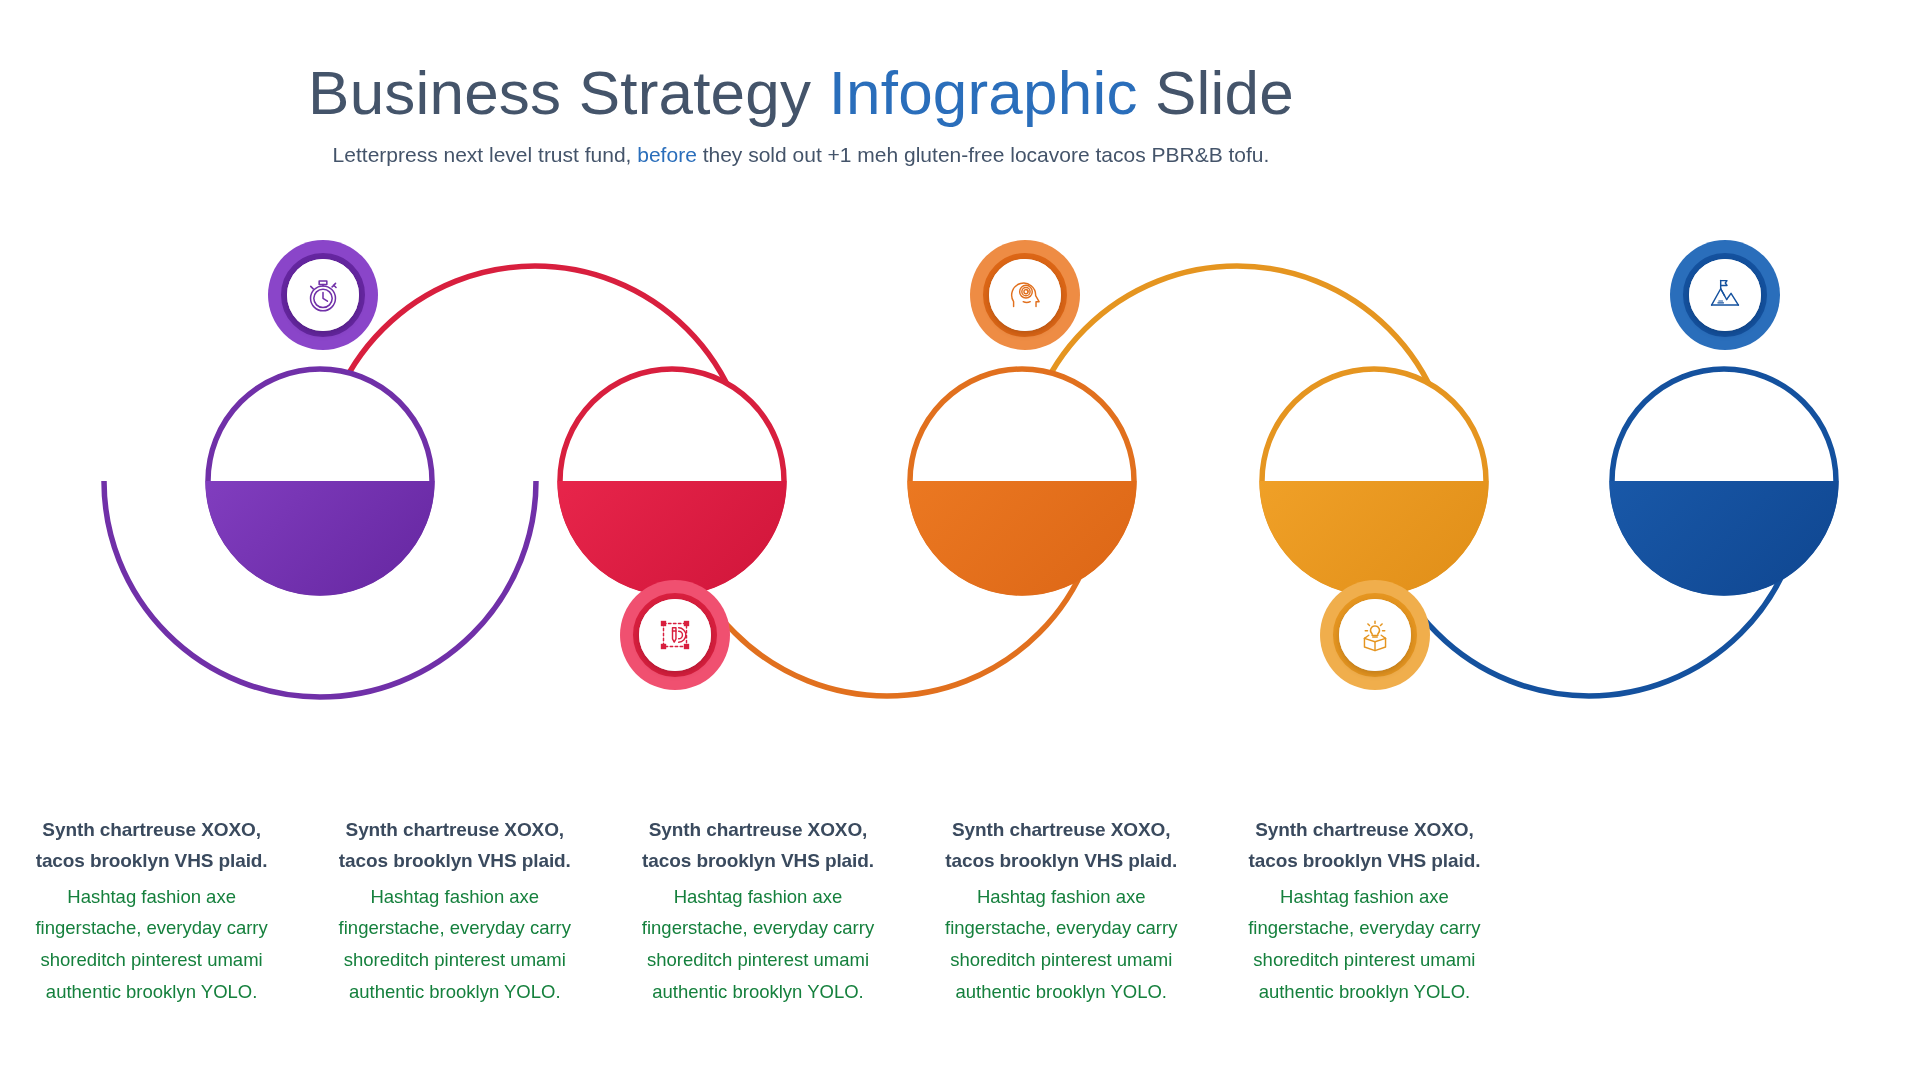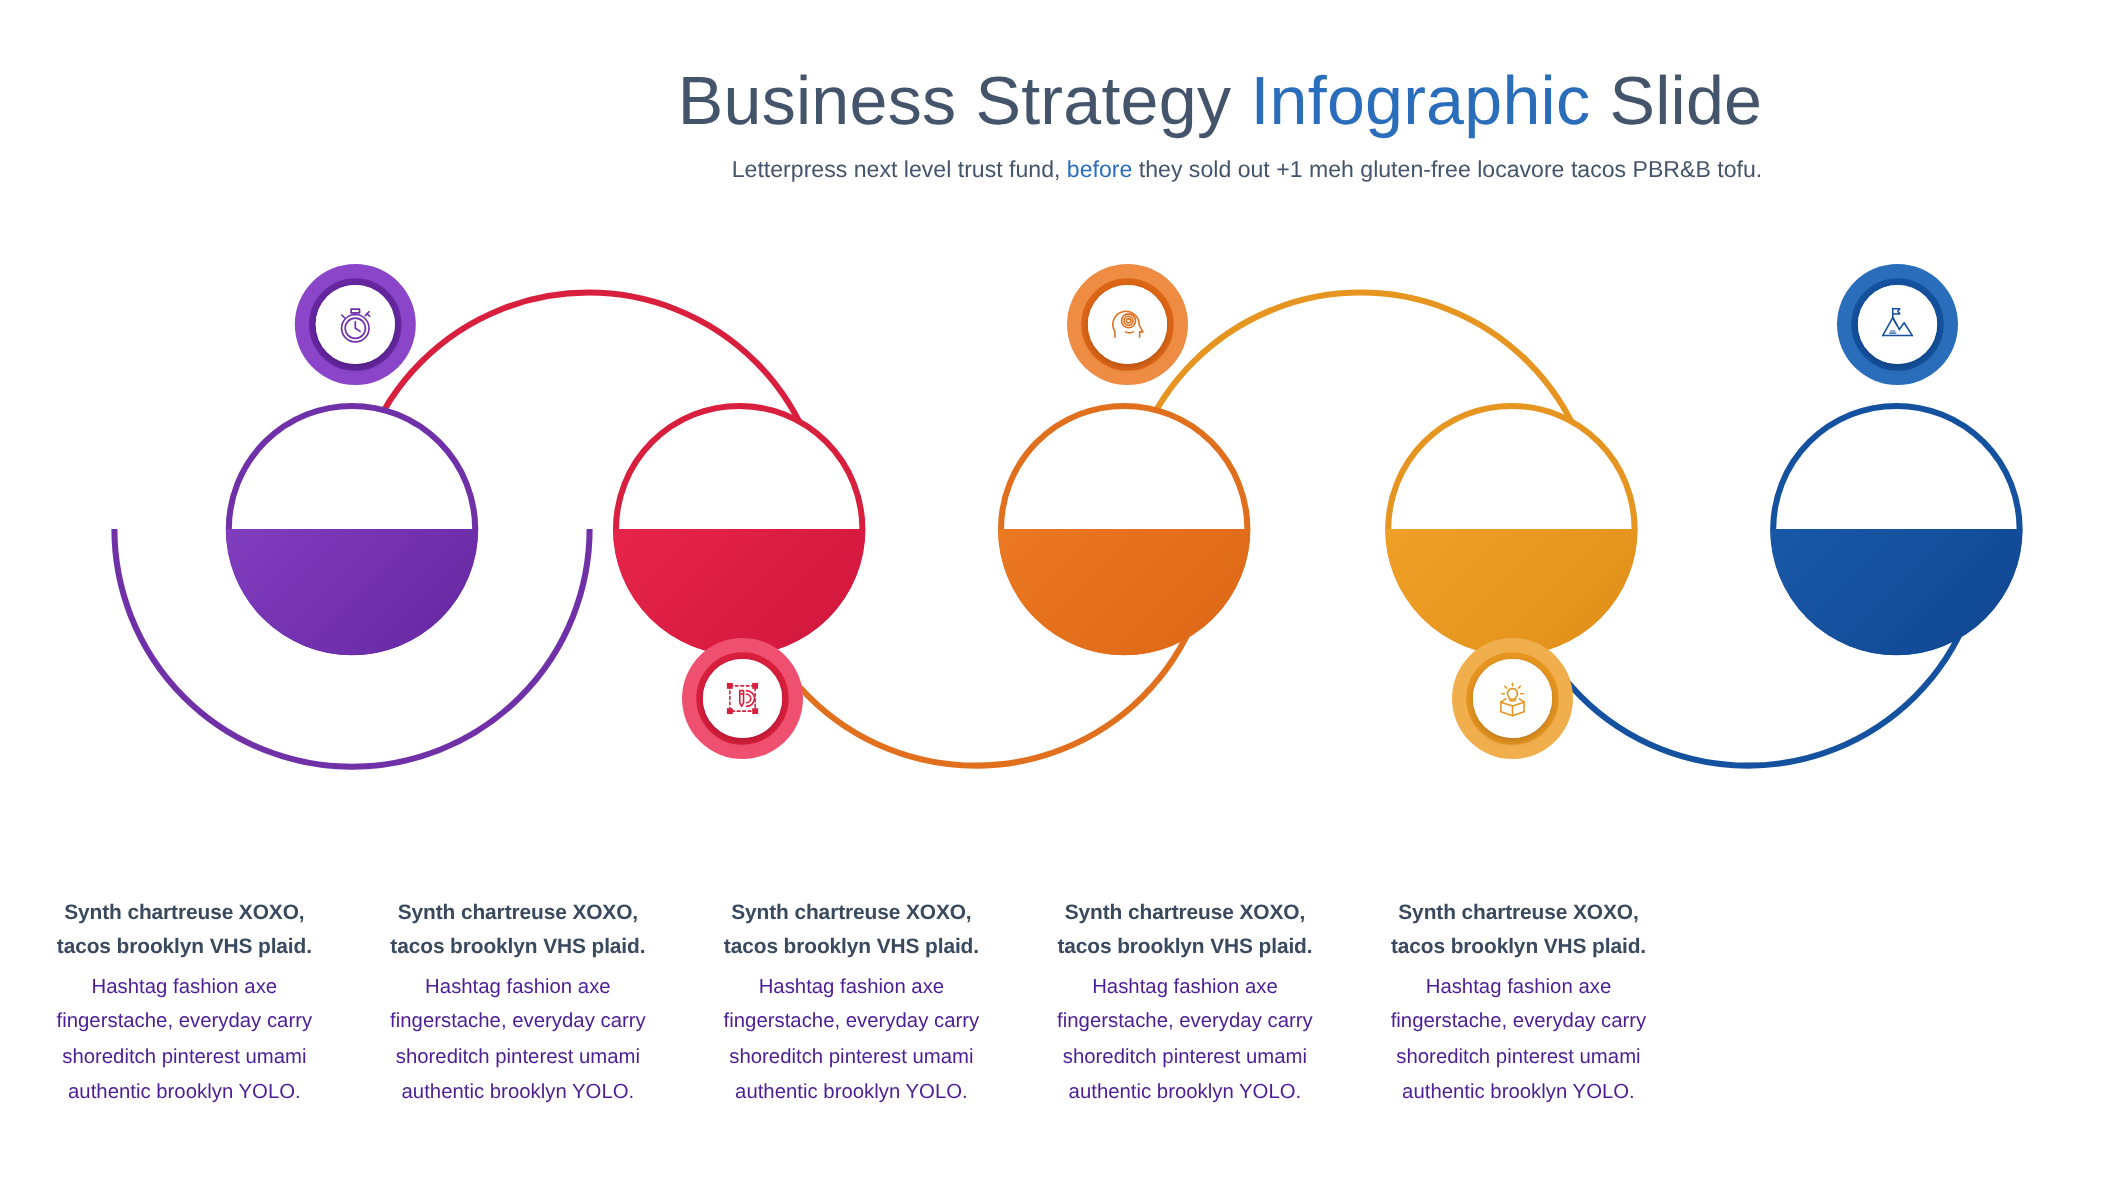--- a/index.html
+++ b/index.html
@@ -20,21 +20,21 @@
     height: 1080px;
     background: #ffffff;
   }
 
   
   .header {
     position: absolute;
     top: 58px;
     left: 0;
     width: 1602px;
-    text-align: right;
+    text-align: center;
   }
   .title {
     font-size: 62px;
     font-weight: 400;
     line-height: 1.12;
     color: #44546a;
     letter-spacing: 0.2px;
     white-space: nowrap;
   }
   .title .accent { color: #2a6ebb; }
@@ -104,21 +104,21 @@
     display: flex;
     align-items: center;
     justify-content: center;
   }
   .badge .glyph svg { width: 100%; height: 100%; display: block; }
 
   
   .captions {
     position: absolute;
     top: 815px;
-    left: 16px;
+    left: 0;
     width: 1516px;
     height: 210px;
     display: flex;
   }
   .caption {
     width: 384px;
     box-sizing: border-box;
     padding: 0 24px;
     text-align: center;
   }
@@ -126,21 +126,21 @@
     font-size: 19px;
     font-weight: bold;
     color: #3a4a5e;
     line-height: 1.62;
     letter-spacing: -0.1px;
   }
   .caption-body {
     margin-top: 4px;
     font-size: 18.5px;
     font-weight: 400;
-    color: #4c1d95;
+    color: #15803d;
     line-height: 1.72;
   }
 </style>
 </head>
 <body>
 
 <div class="slide">
 
   <div class="header">
     <div class="title"><span>Business Strategy </span><span class="accent">Infographic</span><span> Slide</span></div>

